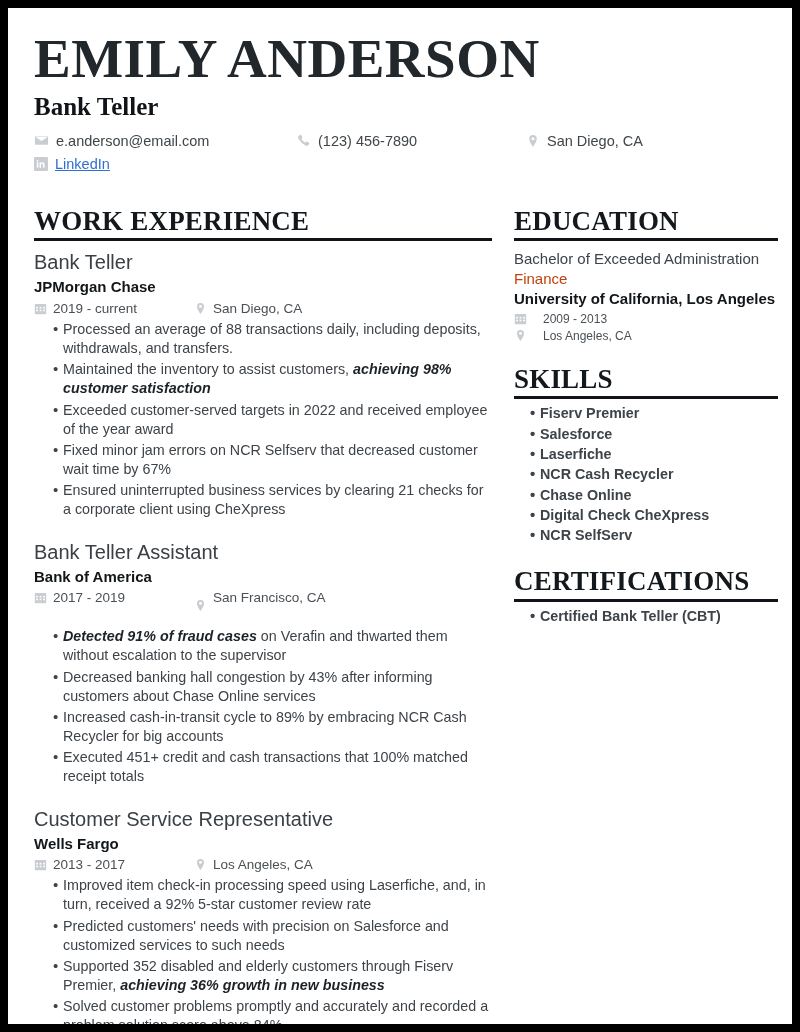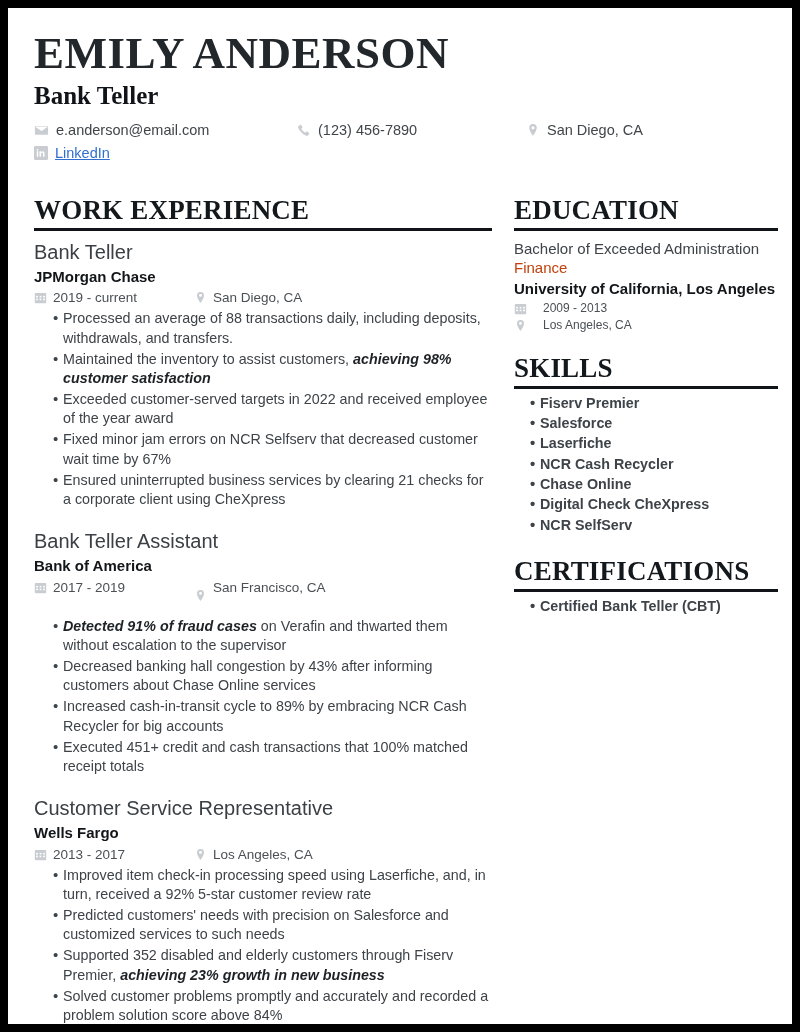--- a/index.html
+++ b/index.html
@@ -25,21 +25,21 @@
   }
 
   .inner {
     padding: 22px 24px 0 26px;
   }
 
   
   .name {
     font-family: "Liberation Serif", serif;
     font-weight: bold;
-    font-size: 45px;
+    font-size: 55px;
     letter-spacing: 0.5px;
     color: #22272b;
     line-height: 1.05;
   }
   .job-title-head {
     font-family: "Liberation Serif", serif;
     font-weight: bold;
     font-size: 25px;
     color: #101418;
     margin-top: 5px;
@@ -368,21 +368,21 @@
               <svg width="13" height="13" viewBox="0 0 16 16">
                     <path fill="currentColor" d="M8 1.2A4.3 4.3 0 0 0 3.7 5.5C3.7 9 8 14.8 8 14.8s4.3-5.8 4.3-9.3A4.3 4.3 0 0 0 8 1.2zm0 6a1.8 1.8 0 1 1 0-3.6 1.8 1.8 0 0 1 0 3.6z"></path>
                   </svg>
             </span>
             <span>Los Angeles, CA</span>
           </span>
         </div>
         <ul class="bullets">
               <li><span>Improved item check-in processing speed using Laserfiche, and, in turn, received a 92% 5-star customer review rate</span></li>
               <li><span>Predicted customers' needs with precision on Salesforce and customized services to such needs</span></li>
-              <li><span>Supported 352 disabled and elderly customers through Fiserv Premier, </span><span class="emph">achieving 23% growth in new business</span></li>
+              <li><span>Supported 352 disabled and elderly customers through Fiserv Premier, </span><span class="emph">achieving 36% growth in new business</span></li>
               <li><span>Solved customer problems promptly and accurately and recorded a problem solution score above 84%</span></li>
             </ul>
       </div>
     </div>
 
     <div class="col-gap"></div>
 
     <div class="col-right">
 
       <div>

